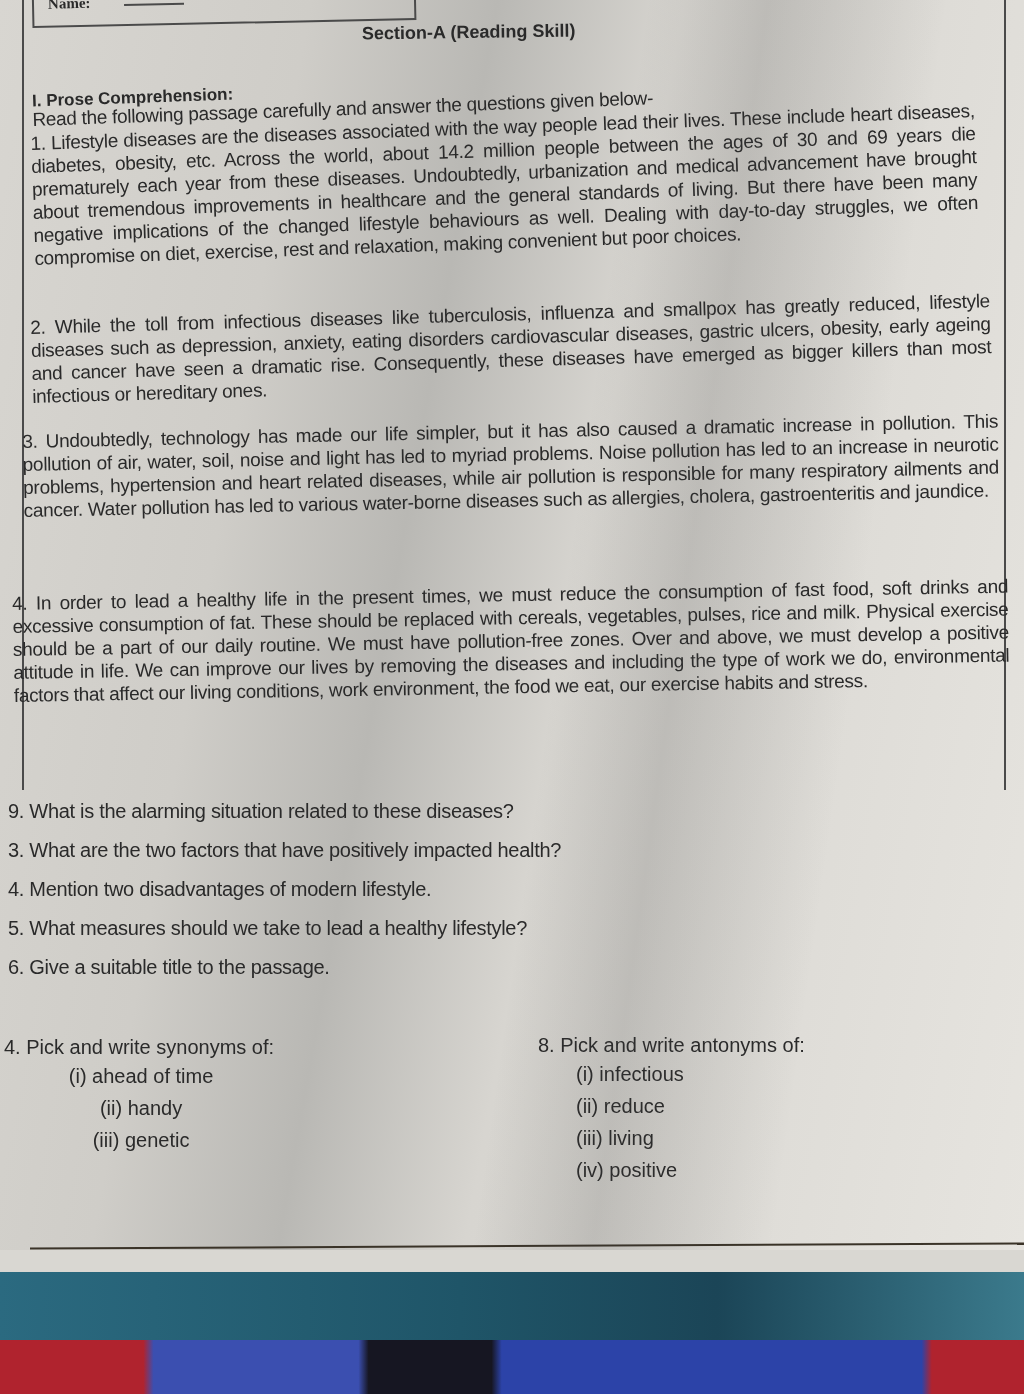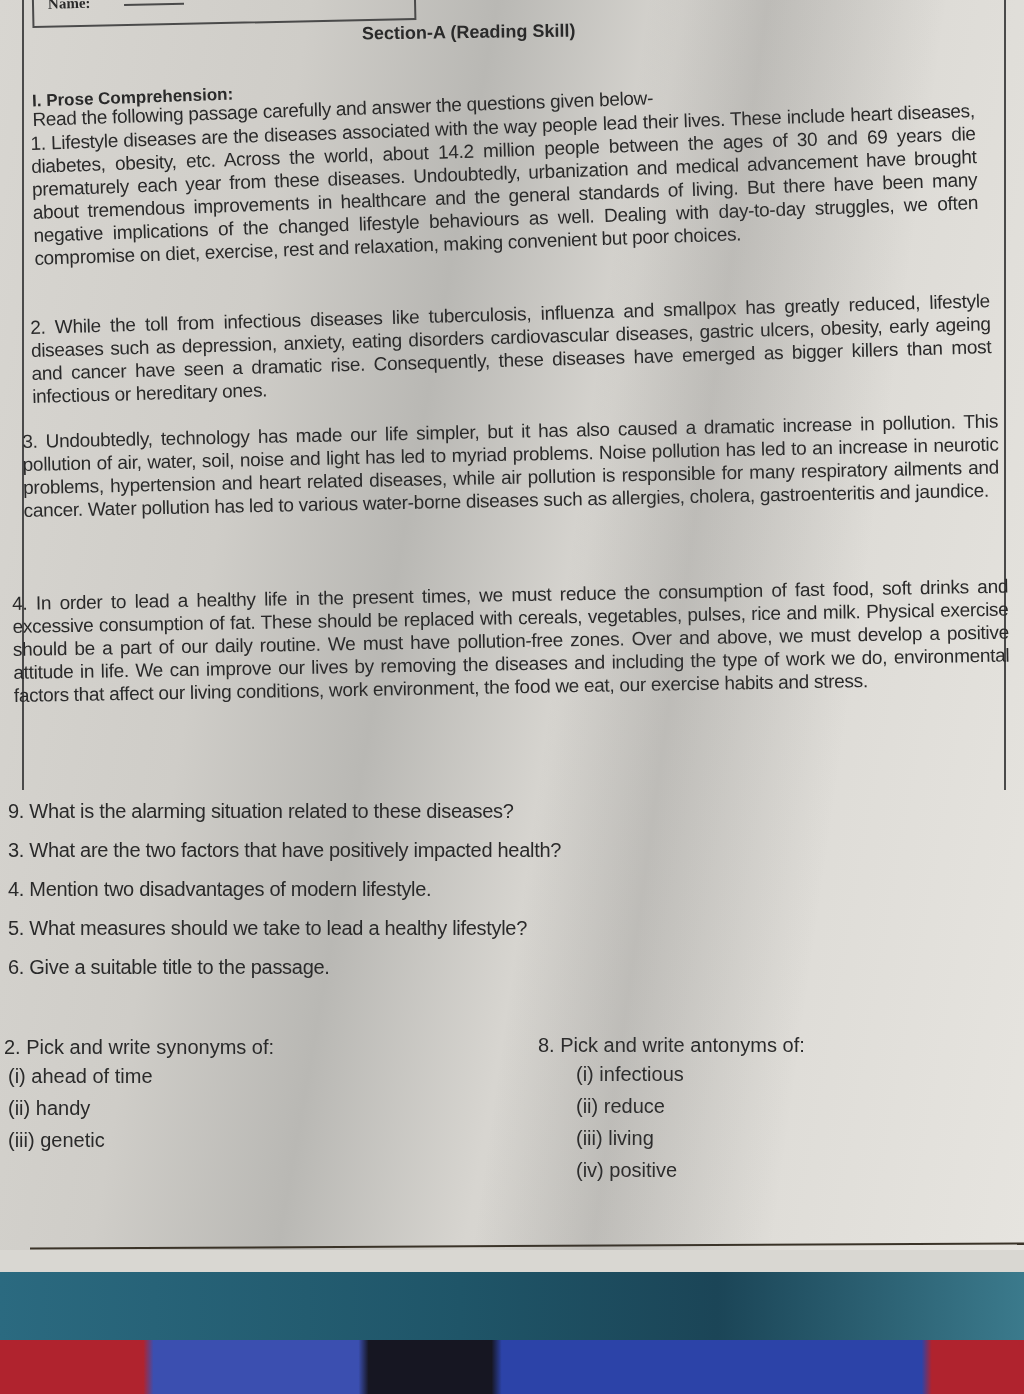--- a/index.html
+++ b/index.html
@@ -46,21 +46,21 @@
     .p2 { left: 30px; top: 316px; width: 960px; transform: rotate(-1.6deg); transform-origin: left top; }
     .p3 { left: 22px; top: 430px; width: 976px; transform: rotate(-1.2deg); transform-origin: left top; }
     .p4 { left: 12px; top: 592px; width: 996px; transform: rotate(-1deg); transform-origin: left top; }
     .questions { position: absolute; left: 8px; top: 800px; width: 700px; font-family: "Liberation Sans", sans-serif; }
     .q { font-size: 20px; height: 39px; letter-spacing: -0.3px; }
     .syn { position: absolute; left: 4px; top: 1036px; font-family: "Liberation Sans", sans-serif; }
     .ant { position: absolute; left: 538px; top: 1034px; font-family: "Liberation Sans", sans-serif; }
     .list-title { font-size: 20px; margin-bottom: 6px; }
     .list-item { font-size: 20px; height: 32px; padding-left: 8px; }
     .ant .list-item { padding-left: 38px; }
-    .syn .list-item { padding-left: 4px; }
+    .syn .list-item { padding-left: 4px; text-align: center; }
     .bottom-line {
       position: absolute; left: 30px; top: 1245px; width: 994px; border-top: 2px solid #3a3328;
       transform: rotate(-0.3deg);
     }
     .strip {
       position: absolute; left: 0; top: 1272px; width: 1024px; height: 80px;
       background: linear-gradient(90deg, #2b6a80 0%, #1f5568 45%, #1b4557 70%, #3b7a8c 100%);
     }
     .fabric {
       position: absolute; left: 0; top: 1340px; width: 1024px; height: 54px;
@@ -89,21 +89,21 @@
 
   <div class="questions">
     <div class="q">9. What is the alarming situation related to these diseases?</div>
     <div class="q">3. What are the two factors that have positively impacted health?</div>
     <div class="q">4. Mention two disadvantages of modern lifestyle.</div>
     <div class="q">5. What measures should we take to lead a healthy lifestyle?</div>
     <div class="q">6. Give a suitable title to the passage.</div>
   </div>
 
   <div class="syn">
-    <div class="list-title">2. Pick and write synonyms of:</div>
+    <div class="list-title">4. Pick and write synonyms of:</div>
     <div class="list-item">(i)  ahead of time</div>
     <div class="list-item">(ii)  handy</div>
     <div class="list-item">(iii)  genetic</div>
   </div>
 
   <div class="ant">
     <div class="list-title">8. Pick and write antonyms of:</div>
     <div class="list-item">(i) infectious</div>
     <div class="list-item">(ii) reduce</div>
     <div class="list-item">(iii) living</div>

